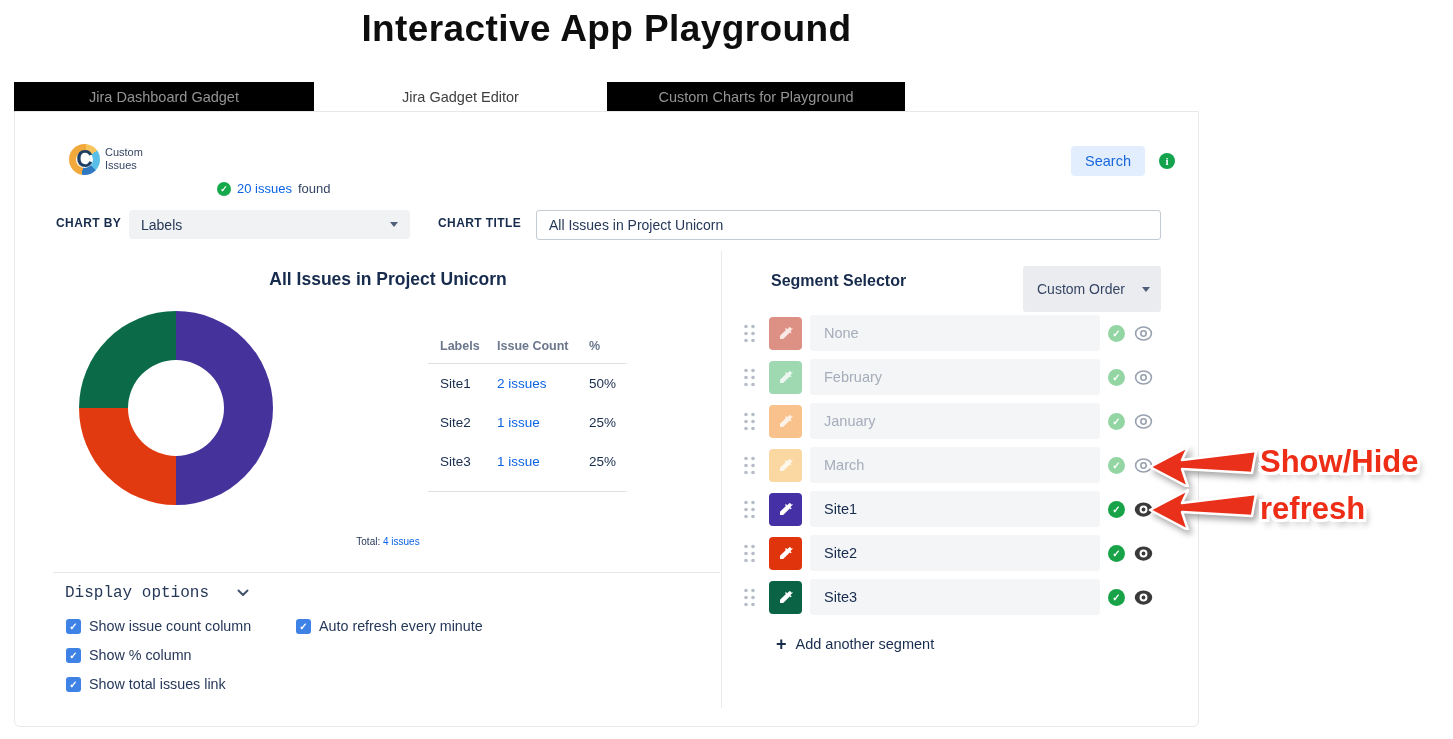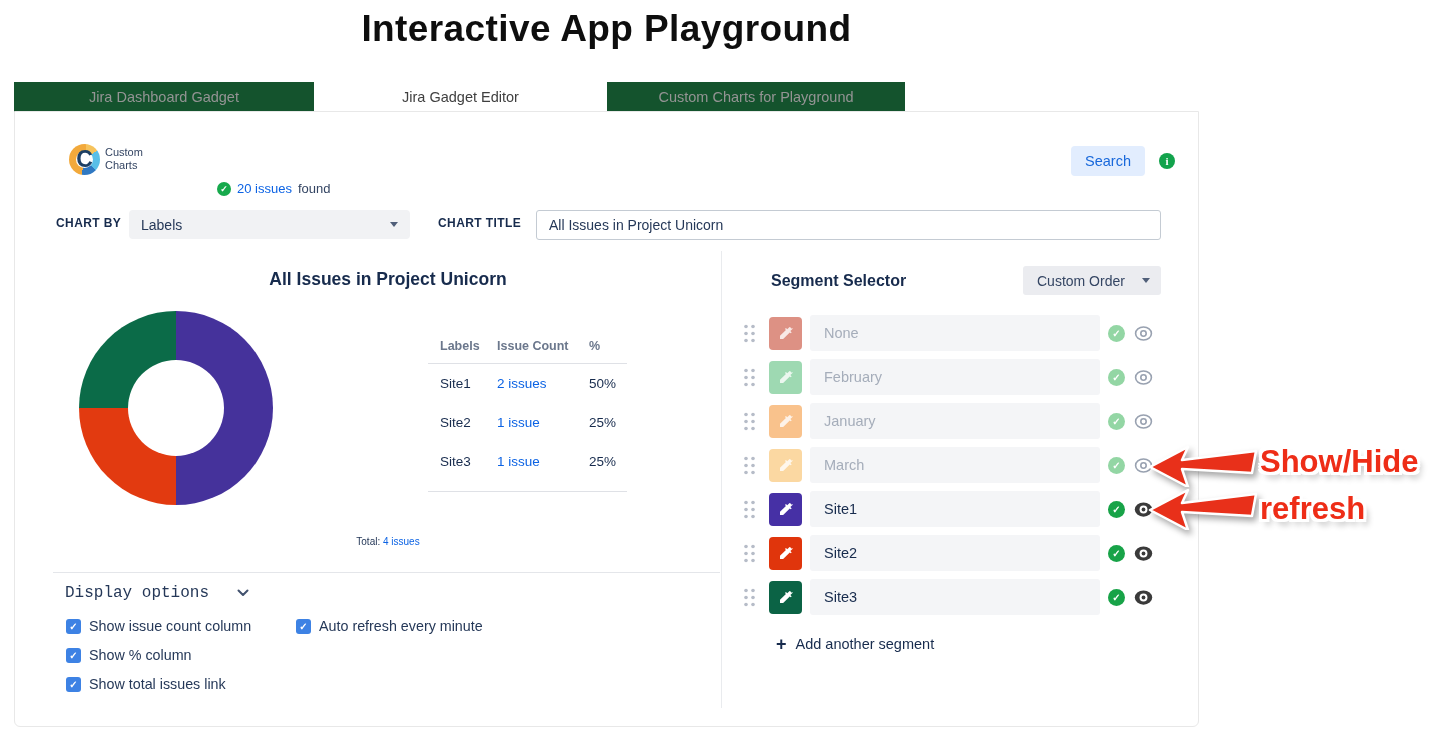--- a/index.html
+++ b/index.html
@@ -5,21 +5,21 @@
   * { margin:0; padding:0; box-sizing:border-box; }
   body { background:#fff; font-family:"Liberation Sans", sans-serif; }
   .stage { position:relative; width:1453px; height:739px; background:#fff; overflow:hidden; }
 
   .page-title { position:absolute; left:14px; top:8px; width:1185px; text-align:center;
     font-size:37px; font-weight:700; color:#0e0e0e; letter-spacing:.4px; }
 
   
   .tabs { position:absolute; left:14px; top:82px; display:flex; height:30px; }
   .tab { display:flex; align-items:center; justify-content:center; font-size:14.5px;
-    color:#949494; background:#14532d; cursor:pointer; }
+    color:#949494; background:#000000; cursor:pointer; }
   .tab.t1 { width:300px; } .tab.t2 { width:293px; } .tab.t3 { width:298px; }
   .tab.active { background:#fff; color:#3f3f3f; }
 
   
   .panel { position:absolute; left:14px; top:111px; width:1185px; height:616px;
     background:#fff; border:1px solid #e8e8e8; border-radius:0 0 6px 6px; }
 
   
   .logo-mark { position:absolute; left:54px; top:32px; width:31px; height:31px; border-radius:50%;
     background:conic-gradient(from -90deg, #f2a93b 0 27%, #f6c35c 27% 40%, #59bfe8 40% 62%, #2f78c2 62% 78%, #f2a93b 78% 100%); }
@@ -78,21 +78,21 @@
     display:flex; align-items:center; gap:28px; cursor:pointer;font-family:Liberation Mono, monospace; }
   .opt { position:absolute; display:flex; align-items:center; gap:8px; font-size:14.3px; color:#253858; }
   .cbox { width:15px; height:15px; border-radius:3px; background:#3d82e4; color:#fff; font-size:10px;
     font-weight:700; display:flex; align-items:center; justify-content:center; cursor:pointer; }
   .opt1 { left:51px; top:506px; } .opt2 { left:51px; top:535px; } .opt3 { left:51px; top:564px; }
   .opt4 { left:281px; top:506px; }
 
   
   .vdivider { position:absolute; left:706px; top:139px; width:1px; height:457px; background:#e9ebee; }
   .seg-title { position:absolute; left:756px; top:160px; font-size:16px; font-weight:700; color:#172b4d; }
-  .order-btn { position:absolute; left:1008px; top:154px; width:138px; height:29px; background:#ebecf0;
+  .order-btn { position:absolute; left:1008px; top:154px; width:138px; height:46px; background:#ebecf0;
     border-radius:3px; display:flex; align-items:center; justify-content:space-between; padding:0 11px 0 14px;
     font-size:14px; color:#344563; cursor:pointer; }
 
   .seg-rows { position:absolute; left:728px; top:203px; }
   .segment-row { display:flex; align-items:center; height:36px; margin-bottom:8px; }
   .drag-handle { margin-right:13px; cursor:grab; display:flex; }
   .swatch { width:33px; height:33px; border-radius:4px; display:flex; align-items:center; justify-content:center;
     margin-right:8px; cursor:pointer; }
   .segment-row.hidden .swatch svg { opacity:.8; }
   .seg-input { width:290px; height:36px; background:#f4f5f7; border:none; border-radius:3px; padding:0 14px;
@@ -132,21 +132,21 @@
   </div>
 
   <div class="panel">
 
     <div class="logo-mark">
       <span class="hole"></span>
       <span class="c">C</span>
     </div>
     <div class="logo-text">
       <div>Custom</div>
-      <div>Charts</div>
+      <div>Issues</div>
     </div>
     <button class="search-btn">Search</button>
     <div class="info-icon">i</div>
     <div class="results">
       <span class="mini-check">✓</span>
       <span class="link">20 issues</span>
       <span class="suffix">found</span>
     </div>
 
     <div class="field-label" style="left:41px; top:104px;">CHART BY</div>

